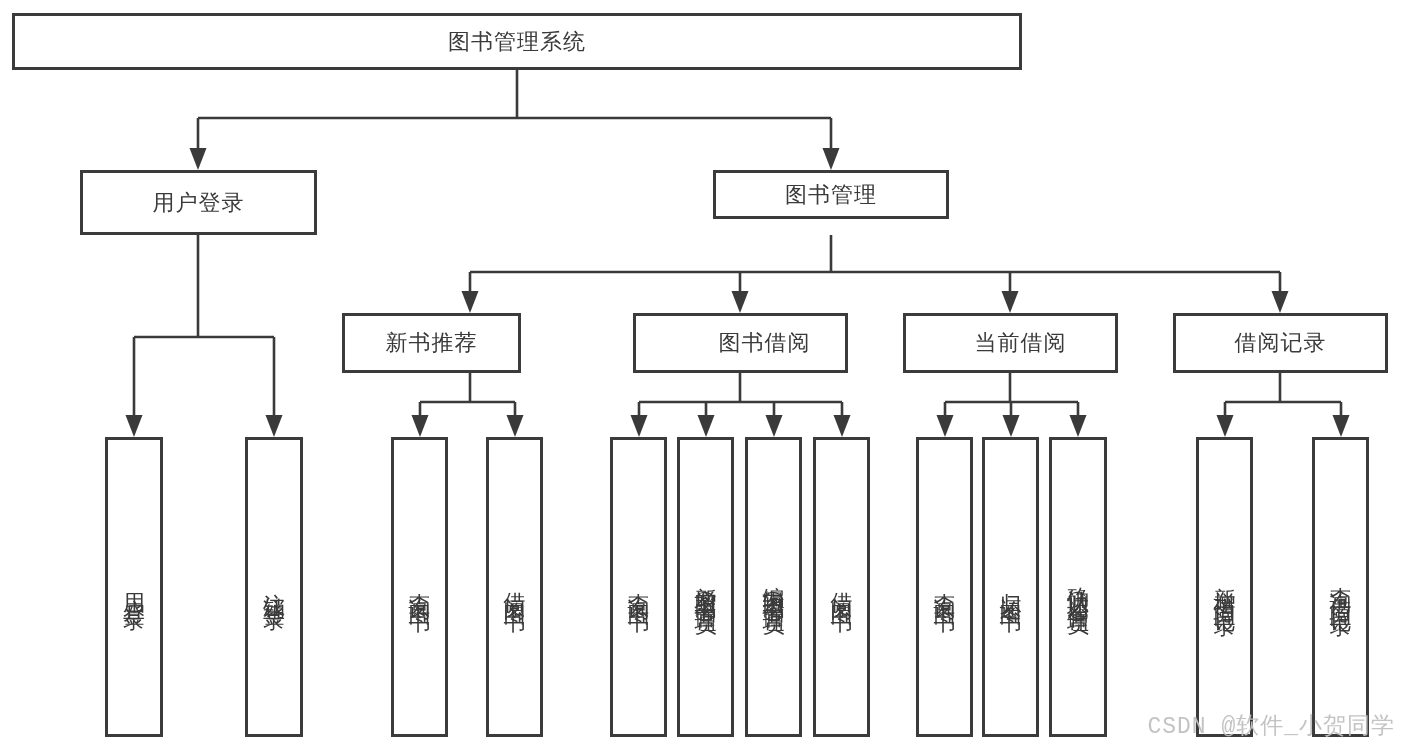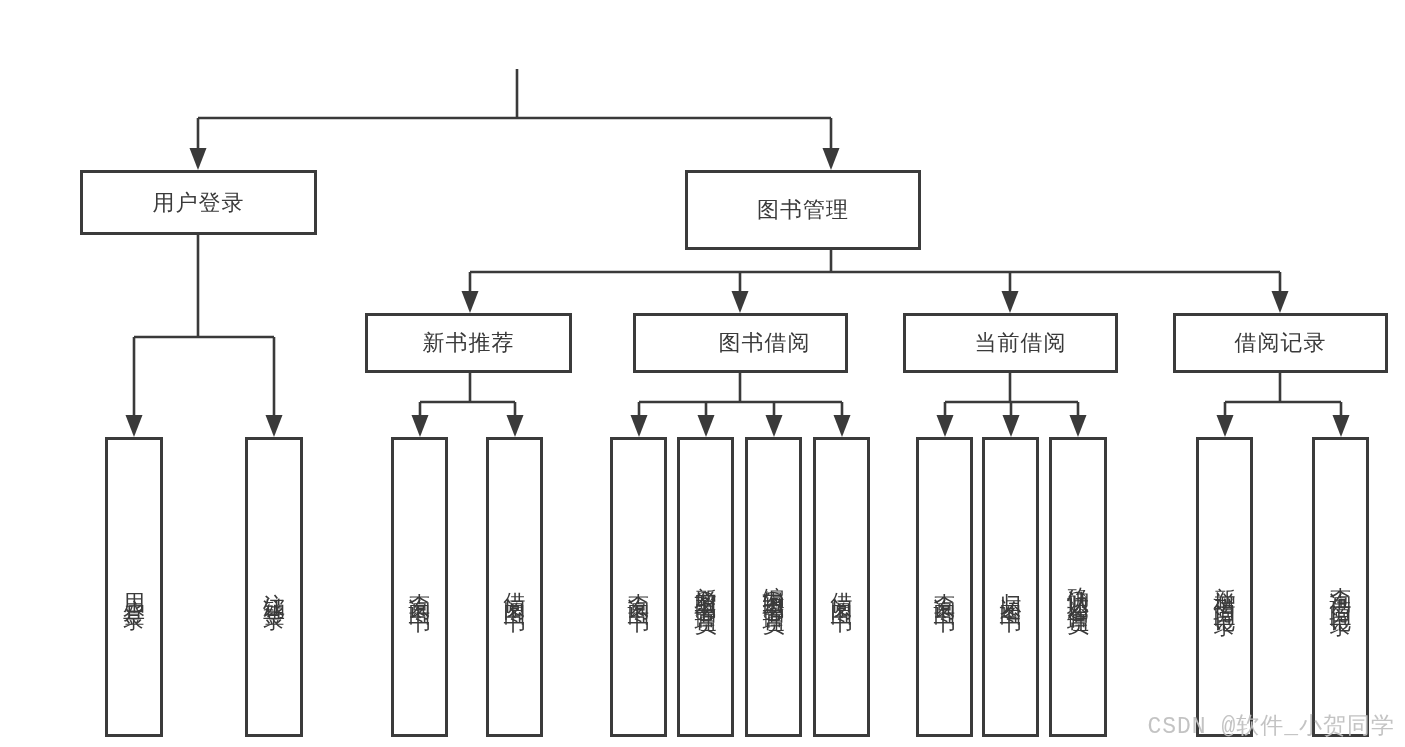--- a/index.html
+++ b/index.html
@@ -133,29 +133,32 @@
     <g>
       <path d="M1280,373 V402"></path>
       <path d="M1225,402 H1341"></path>
       <path d="M1225,402 V417"></path>
       <polygon points="1216.5,415 1233.5,415 1225,437"></polygon>
       <path d="M1341,402 V417"></path>
       <polygon points="1332.5,415 1349.5,415 1341,437"></polygon>
     </g>
   </svg>
 
+  <div class="box" style="left:12px; top:13px; width:1010px; height:57px;">
+    <span>图书管理系统</span>
+  </div>
 
   <div class="box" style="left:80px; top:170px; width:237px; height:65px;">
     <span>用户登录</span>
   </div>
-  <div class="box" style="left:685px; top:170px; width:236px; height:80px;">
+  <div class="box" style="left:713px; top:170px; width:236px; height:49px;">
     <span>图书管理</span>
   </div>
 
-  <div class="box" style="left:365px; top:313px; width:207px; height:60px;text-align:center;">
+  <div class="box" style="left:342px; top:313px; width:179px; height:60px;text-align:center;">
     <span>新书推荐</span>
   </div>
   <div class="box" style="left:633px; top:313px; width:215px; height:60px;padding-left:48px;">
     <span>图书借阅</span>
   </div>
   <div class="box" style="left:903px; top:313px; width:215px; height:60px;padding-left:20px;">
     <span>当前借阅</span>
   </div>
   <div class="box" style="left:1173px; top:313px; width:215px; height:60px;">
     <span>借阅记录</span>

